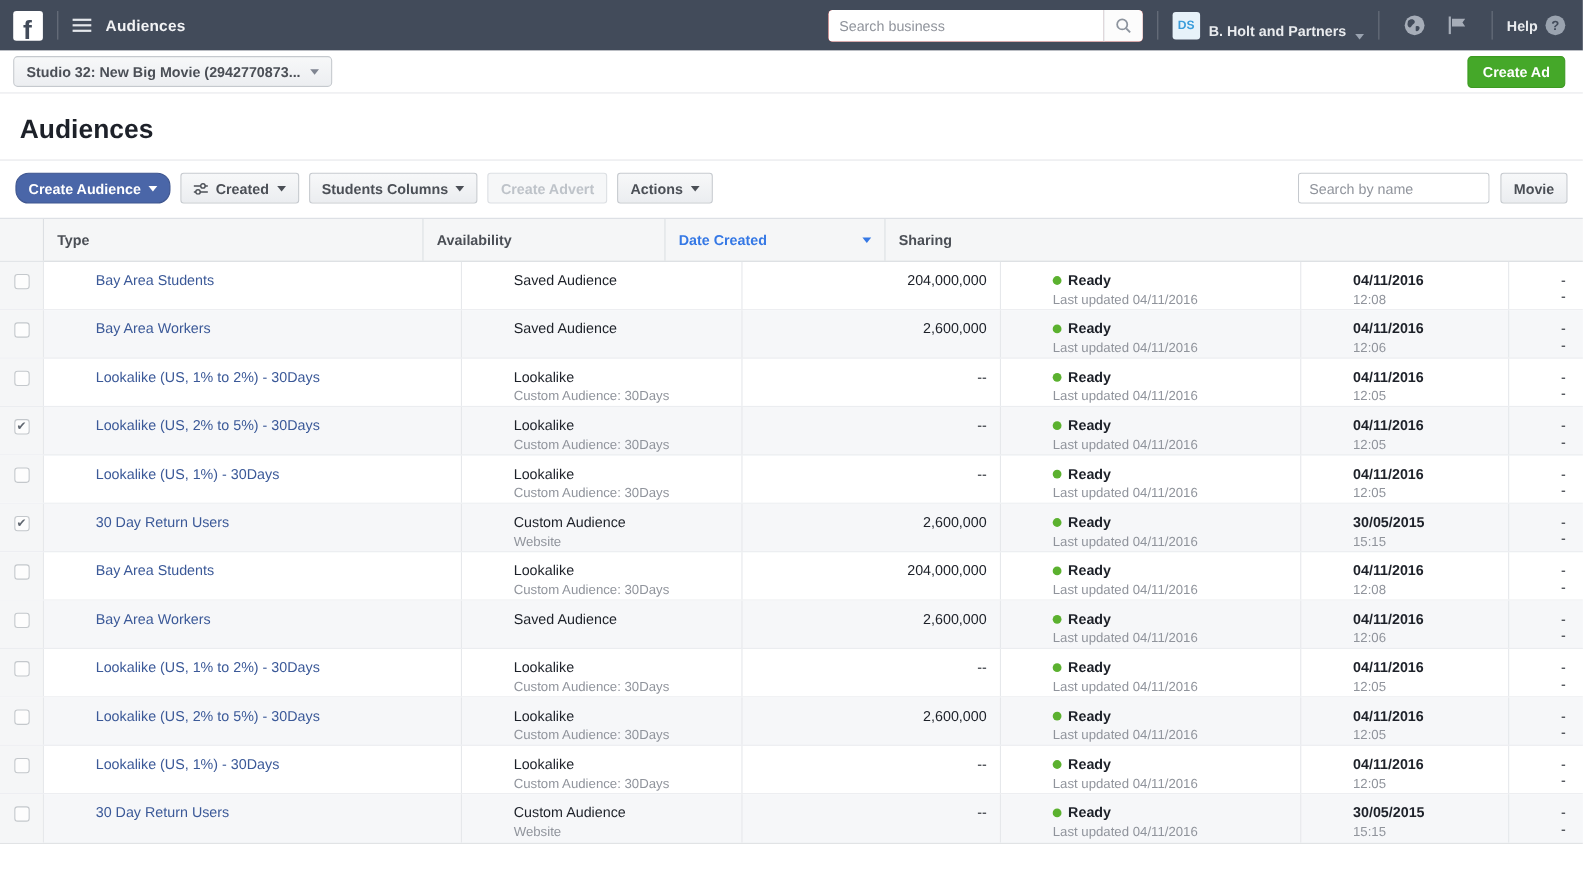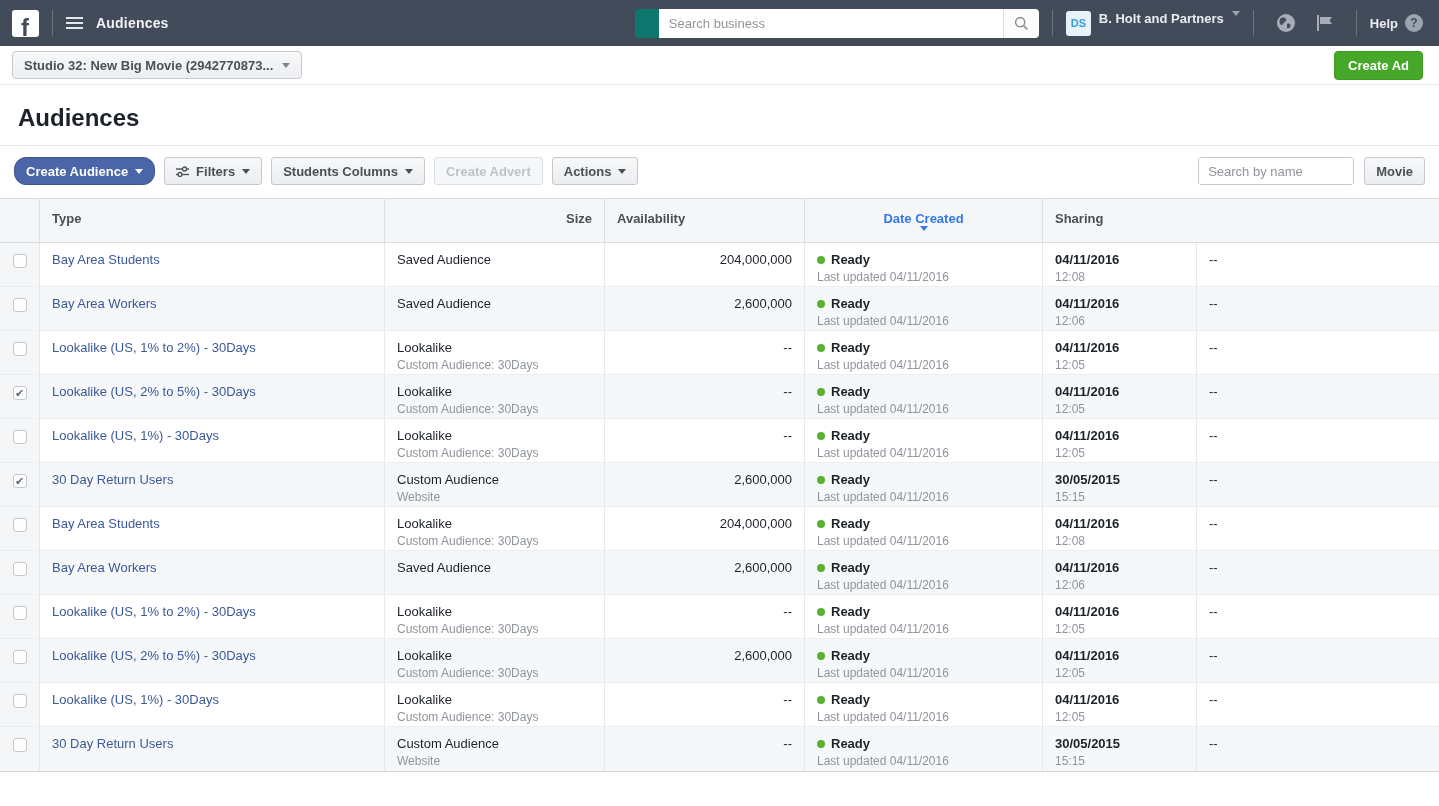--- a/index.html
+++ b/index.html
@@ -8,27 +8,27 @@
 
   
   .topbar { height:46px; background:var(--topbar_bg,#424b5a); display:flex; align-items:center; padding:0 16px 0 12px; }
   .fb-logo { width:27px; height:27px; background:#fff; border-radius:3px; overflow:hidden; position:relative; flex:0 0 auto; cursor:pointer; }
   .fb-logo span { position:absolute; bottom:-5px; left:9px; font-size:24px; font-weight:bold; color:var(--topbar_bg,#424b5a); }
   .tb-div { width:1px; height:26px; background:rgba(255,255,255,.22); margin:0 13px; flex:0 0 auto; }
   .hamburger { width:17px; height:12px; position:relative; margin-right:13px; cursor:pointer; flex:0 0 auto; }
   .hamburger i { position:absolute; left:0; top:0; width:17px; height:2px; background:#e4e7eb; box-shadow:0 5px 0 #e4e7eb, 0 10px 0 #e4e7eb; }
   .app-title { color:#f2f3f5; font-size:14px; font-weight:bold; letter-spacing:.2px; }
 
-  .tb-search { margin-left:auto; width:404px; height:29px; background:#0f766e; border-radius:4px; display:flex; overflow:hidden;padding-left:24px; }
+  .tb-search { margin-left:auto; width:286px; height:29px; background:#b91c1c; border-radius:4px; display:flex; overflow:hidden; }
   .tb-search input { flex:1; border:0; outline:none; padding:0 10px; font-size:13px; font-family:inherit; color:#1d2129; }
   .tb-search input::placeholder { color:#90949c; }
   .tb-search .mag { width:36px; border-left:1px solid #dadde1; display:flex; align-items:center; justify-content:center; cursor:pointer; background:#fcfcfc; }
 
   .tb-right { display:flex; align-items:center; }
-  .biz { display:flex; align-items:flex-start; gap:8px; cursor:pointer; }
+  .biz { display:flex; align-items:flex-end; gap:8px; cursor:pointer; }
   .biz-badge { width:25px; height:25px; background:#e7f2f9; border-radius:3px; color:#3b9ddb; font-size:11px; font-weight:bold; display:flex; align-items:center; justify-content:center; }
   .biz-name { color:#e9ebee; font-weight:bold; font-size:13px; }
   .caret { display:inline-block; width:0; height:0; border-left:4px solid transparent; border-right:4px solid transparent; border-top:5px solid #9aa3b0; }
   .top-icon { margin:0 9px; cursor:pointer; display:flex; align-items:center; }
   .help { display:flex; align-items:center; gap:7px; cursor:pointer; color:#e9ebee; font-weight:bold; font-size:13px; }
   .qmark { width:18px; height:18px; border-radius:50%; background:#9aa3af; color:#424b5a; font-size:12px; font-weight:bold; display:flex; align-items:center; justify-content:center; }
 
   
   .account-bar { height:39px; background:#fff; border-bottom:1px solid #e7e8eb; display:flex; align-items:center; padding:0 16px 0 12px; }
   .account-selector { height:28px; padding:0 11px; background:linear-gradient(#f7f8f9,#eceef1); border:1px solid #c5c9ce; border-radius:4px; font-family:inherit; font-size:13px; font-weight:bold; color:#4b4f56; display:flex; align-items:center; gap:9px; cursor:pointer; }
@@ -42,34 +42,34 @@
   .page-divider { border-top:1px solid #e5e6e9; }
 
   
   .toolbar { display:flex; align-items:center; padding:11px 14px 12px 14px; }
   .btn { height:28px; padding:0 11px; border-radius:3px; font-family:inherit; font-size:13px; font-weight:bold; display:inline-flex; align-items:center; gap:7px; cursor:pointer; background:linear-gradient(#f7f8f9,#ebedf0); border:1px solid #c5c9ce; color:#4b4f56; margin-right:9px; }
   .btn .caret { border-top-color:#4b4f56; }
   .btn-primary { background:var(--primary_button_blue,#4a66a8); border-color:#3f568f; color:#fff;border-radius:12px; }
   .btn-primary .caret { border-top-color:#fff; }
   .btn-disabled { background:#f6f7f8; border-color:#dcdfe3; color:#bec3c9; cursor:default; }
   .toolbar-spacer { flex:1; }
-  .search-name { width:156px; height:28px; border:1px solid #c5c9ce; border-radius:3px; background:#fff; display:flex; overflow:hidden; margin-right:10px; }
+  .search-name { width:174px; height:28px; border:1px solid #c5c9ce; border-radius:3px; background:#fff; display:flex; overflow:hidden; margin-right:10px; }
   .search-name input { flex:1; border:0; outline:none; padding:0 9px; font-size:13px; font-family:inherit; color:#1d2129; }
   .search-name input::placeholder { color:#90949c; }
 
   
   .table { border-top:1px solid #d8dbdf; border-bottom:1px solid #d4d7db; margin-top:1px; }
   .tr, .thead { display:grid; grid-template-columns:40px 345px 220px 200px 238px 154px 1fr; }
   .thead { background:#f5f6f7; border-bottom:1px solid #d8dbdf; }
   .th { padding:12px 12px 11px 12px; font-weight:bold; color:#4b4f56; border-right:1px solid #dcdfe3; cursor:pointer; }
   .th:last-child { border-right:0; }
   .th.right { text-align:right; }
-  .th.sorted { color:var(--sort_blue,#3578e5); display:flex; align-items:center; justify-content:space-between;flex-direction:column; }
+  .th.sorted { color:var(--sort_blue,#3578e5); display:flex; align-items:center; justify-content:space-between; }
   .th.sorted .caret { border-top-color:var(--sort_blue,#3578e5); }
-  .tr { height:44px; border-bottom:1px solid #ebedf0; cursor:pointer; }
+  .tr { height:44px; border-bottom:1px solid #ebedf0; cursor:pointer;gap:35px; }
   .tr:last-child { border-bottom:0; }
   .tr.alt { background:#f6f7f9; }
   .td { padding:9px 12px 0 12px; border-right:1px solid #e6e8eb; overflow:hidden; }
   .td:last-child { border-right:0; }
   .col-check { background:#f5f6f7; display:flex; justify-content:center; padding:11px 0 0 0; }
   .checkbox { width:14px; height:14px; border:1px solid #c4c8cc; border-radius:3px; background:#fdfdfd; display:flex; align-items:center; justify-content:center; font-size:11px; color:transparent; }
   .checkbox.checked { color:#606770; }
   .checkbox.checked::before { content:"\2714"; line-height:1; }
   .name-link { color:var(--link_blue,#3b5998); text-decoration:none; }
   .cell-sub { color:#90949c; font-size:12px; margin-top:3px; }
@@ -150,21 +150,21 @@
     <span>Create Audience</span>
     <span class="caret"></span>
   </button>
   <button class="btn">
     <svg width="13" height="11" viewBox="0 0 13 11">
         <line x1="0" y1="3" x2="13" y2="3" stroke="#4b4f56" stroke-width="1.4"></line>
         <circle cx="8.5" cy="3" r="2" fill="#f5f6f7" stroke="#4b4f56" stroke-width="1.3"></circle>
         <line x1="0" y1="8.5" x2="13" y2="8.5" stroke="#4b4f56" stroke-width="1.4"></line>
         <circle cx="4" cy="8.5" r="2" fill="#f5f6f7" stroke="#4b4f56" stroke-width="1.3"></circle>
       </svg>
-    <span>Filters</span>
+    <span>Created</span>
     <span class="caret"></span>
   </button>
   <button class="btn">
     <span>Students Columns</span>
     <span class="caret"></span>
   </button>
   <button class="btn btn-disabled">
     <span>Create Advert</span>
   </button>
   <button class="btn">
@@ -178,21 +178,20 @@
   </div>
   <button class="btn" style="margin-right:0">
     <span>Movie</span>
   </button>
 </div>
 
 <div class="table">
   <div class="thead">
     <div class="th col-check" style="padding:0"></div>
     <div class="th">Type</div>
-    <div class="th right">Size</div>
     <div class="th">Availability</div>
     <div class="th sorted">
       <span>Date Created</span>
       <span class="caret"></span>
     </div>
     <div class="th">Sharing</div>
   </div>
   <div>
   <div class="tr">
     <div class="td col-check">

